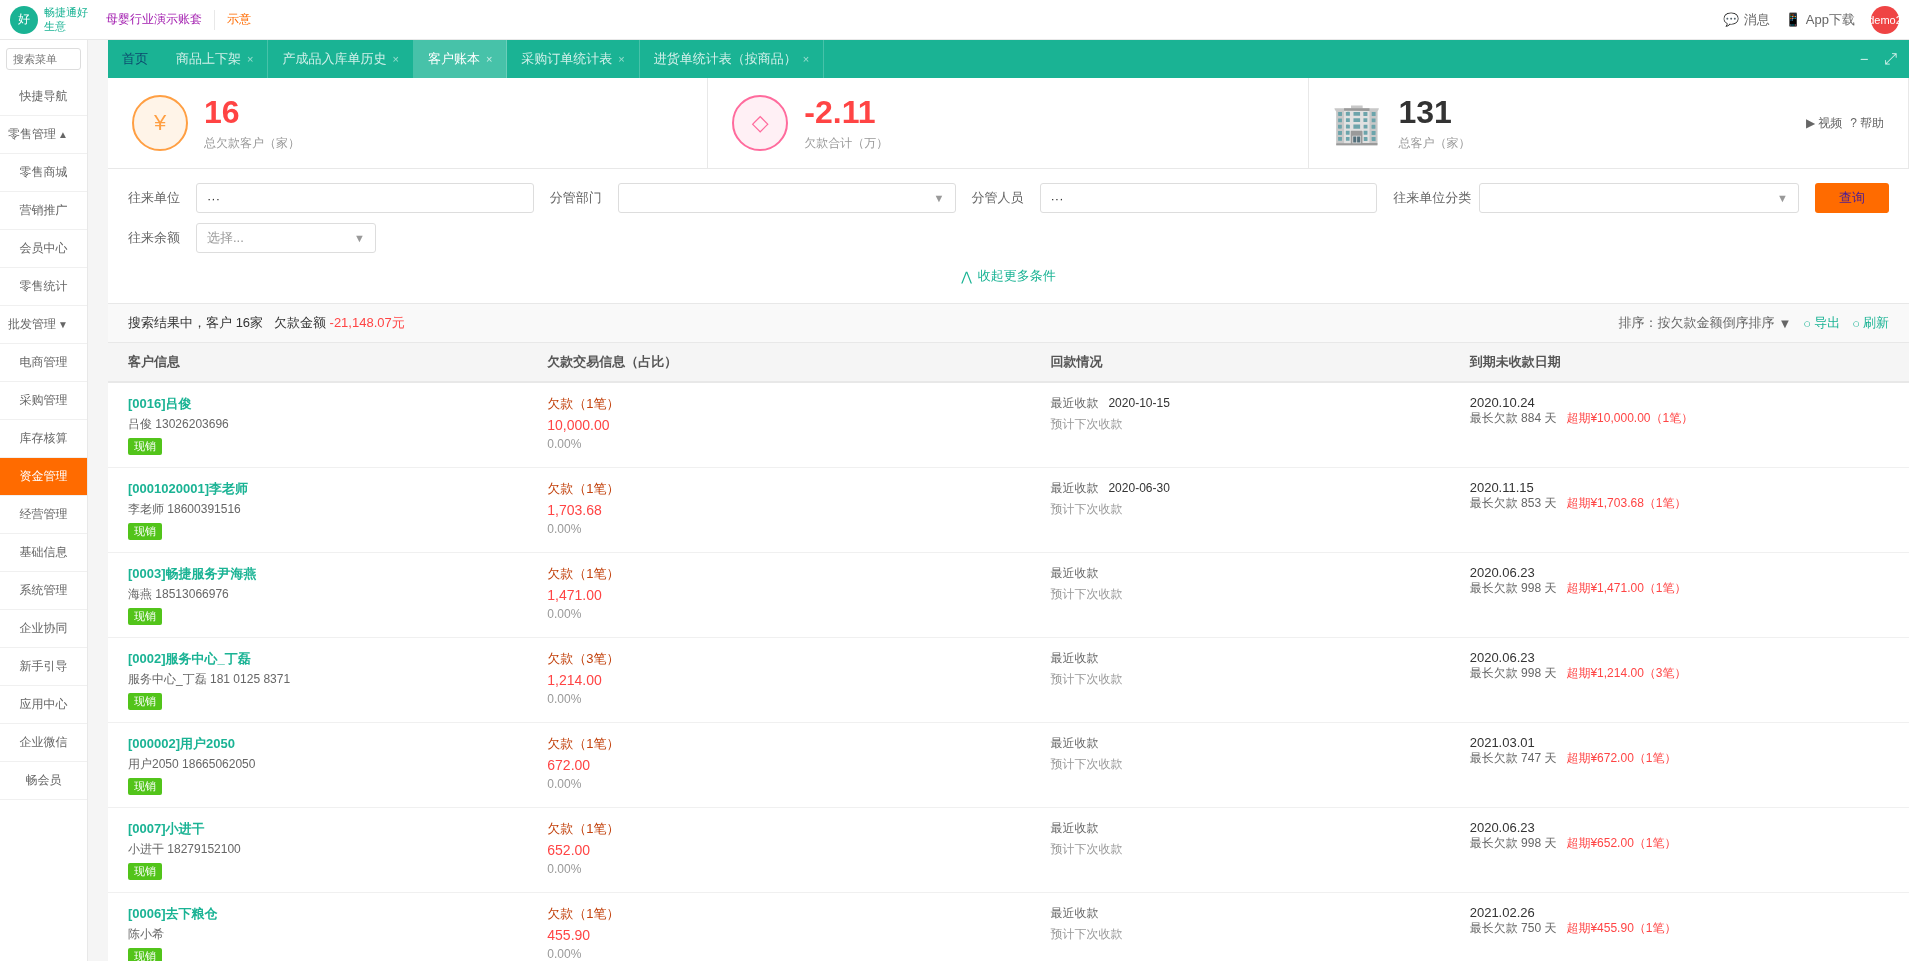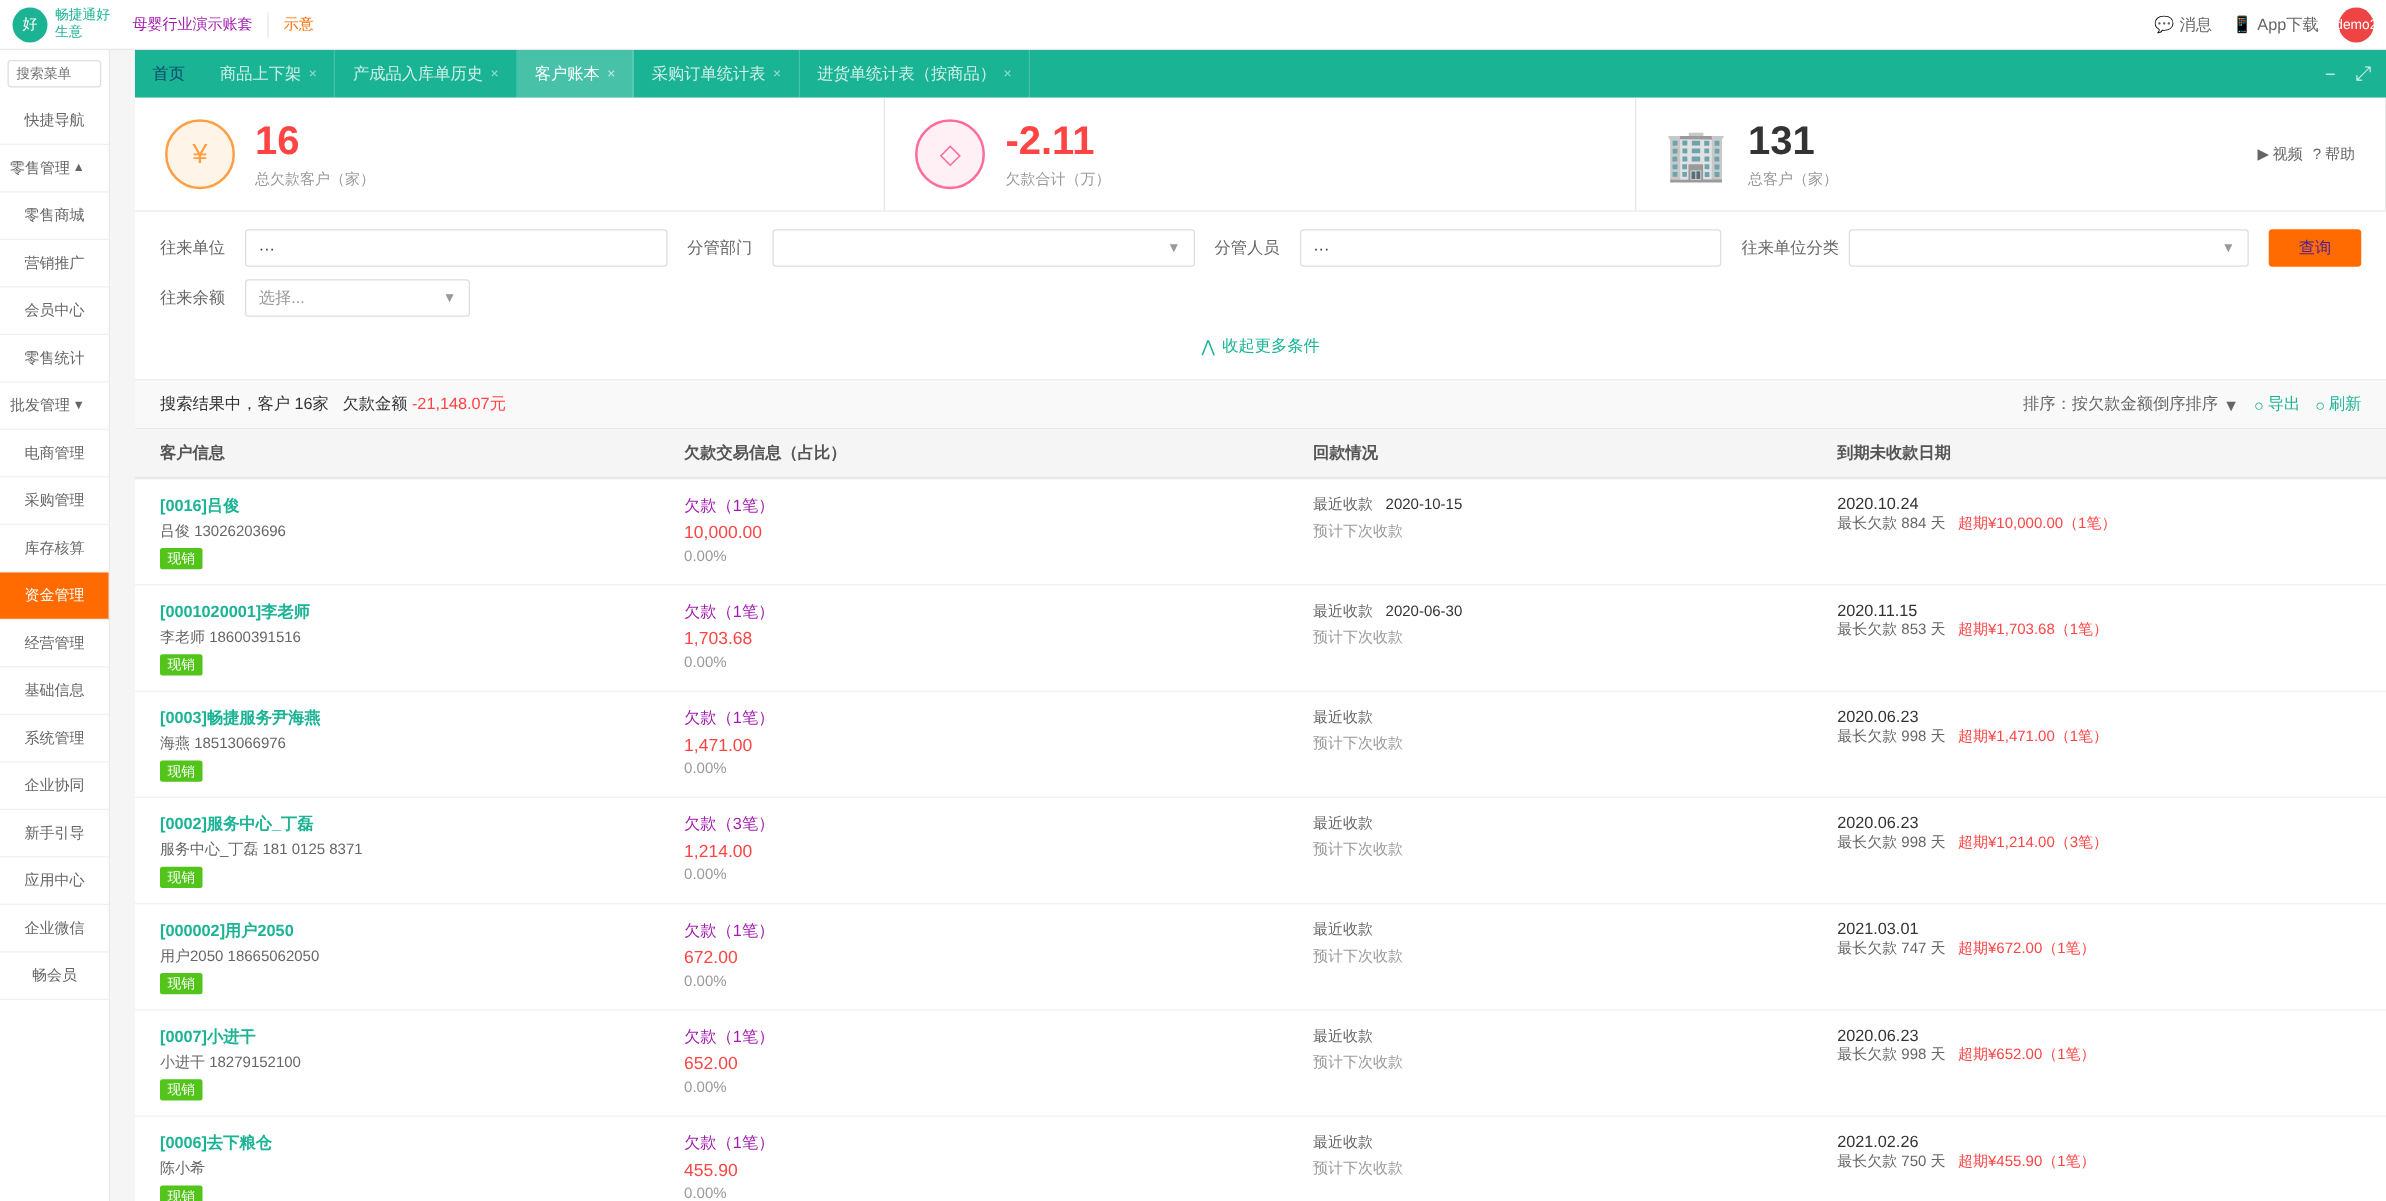--- a/index.html
+++ b/index.html
@@ -77,21 +77,21 @@
     .col-customer { flex: 2.5; }
     .col-debt { flex: 3; }
     .col-return { flex: 2.5; }
     .col-date { flex: 2.5; }
     .table-row { display: flex; padding: 12px 20px; border-bottom: 1px solid #f0f0f0; align-items: flex-start; }
     .customer-info { flex: 2.5; }
     .customer-name { color: #1ab394; cursor: pointer; font-size: 13px; font-weight: bold; }
     .customer-contact { color: #666; font-size: 12px; margin: 3px 0; }
     .customer-tag { display: inline-block; background: #52c41a; color: white; font-size: 11px; padding: 1px 6px; border-radius: 2px; margin-top: 2px; }
     .debt-info { flex: 3; }
-    .debt-label { color: #a21caf; font-size: 13px; }
+    .debt-label { color: #c2410c; font-size: 13px; }
     .debt-amount { color: #ff4444; font-size: 14px; font-weight: normal; margin: 4px 0; }
     .debt-percent { color: #999; font-size: 12px; }
     .return-info { flex: 2.5; }
     .return-label { color: #666; font-size: 12px; }
     .return-date { color: #333; font-size: 12px; }
     .return-next { color: #999; font-size: 12px; margin-top: 4px; }
     .date-info { flex: 2.5; }
     .date-value { color: #333; font-size: 13px; }
     .overdue-text { color: #ff4444; font-size: 12px; cursor: pointer; margin-top: 4px; }
     .overdue-days { color: #666; font-size: 12px; }

